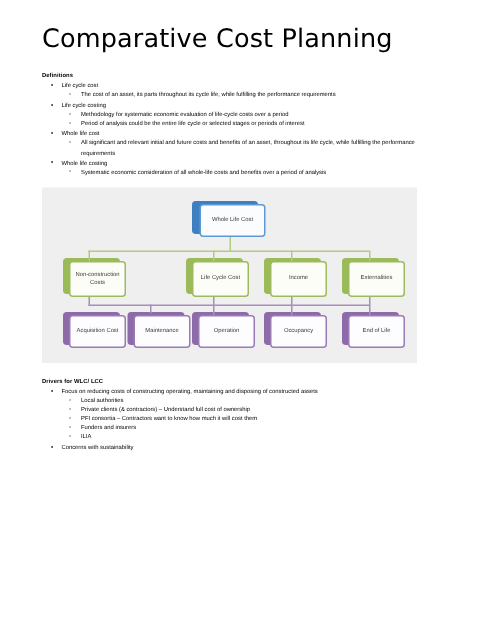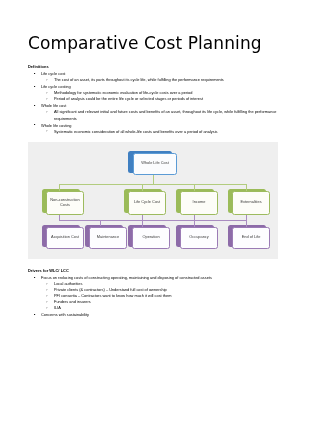--- a/index.html
+++ b/index.html
@@ -12,21 +12,21 @@
     height: 425px;
     overflow: hidden;
     font-family: "Liberation Sans", sans-serif;
     color: #000000;
     position: relative;
   }
   .page {
     width: 300px;
     height: 359px;
     box-sizing: border-box;
-    padding: 26px 22px 0 28px;
+    padding: 9px 22px 0 28px;
     position: relative;
   }
   h1.doc-title {
     font-family: "DejaVu Sans", sans-serif;
     font-size: 17px;
     font-weight: 400;
     letter-spacing: 0.1px;
     margin: 8px 0 11px 0;
     color: #000;
     line-height: 1.1;

